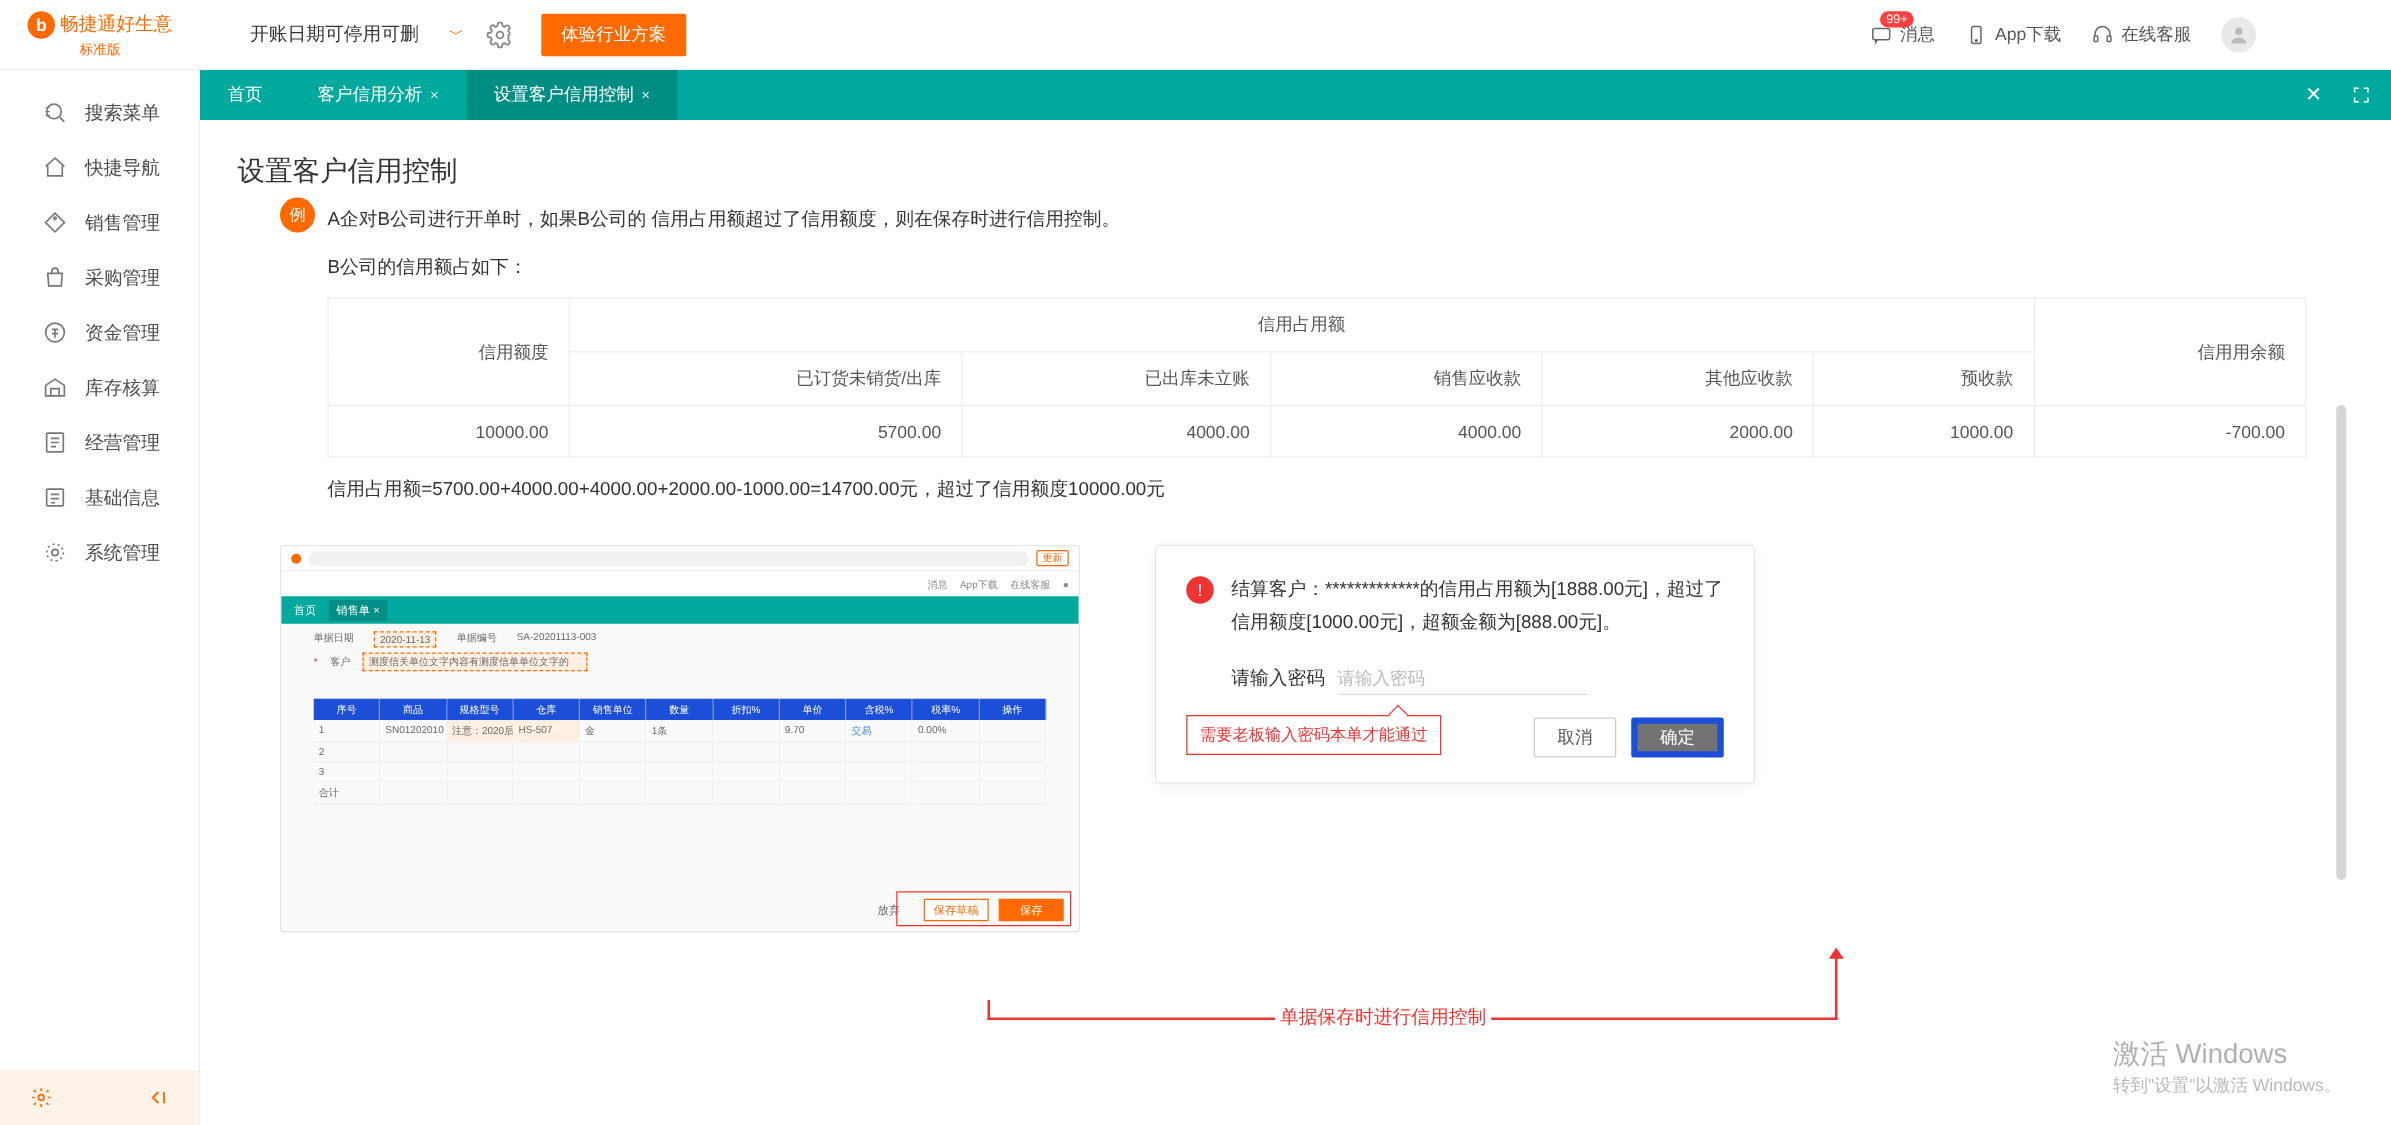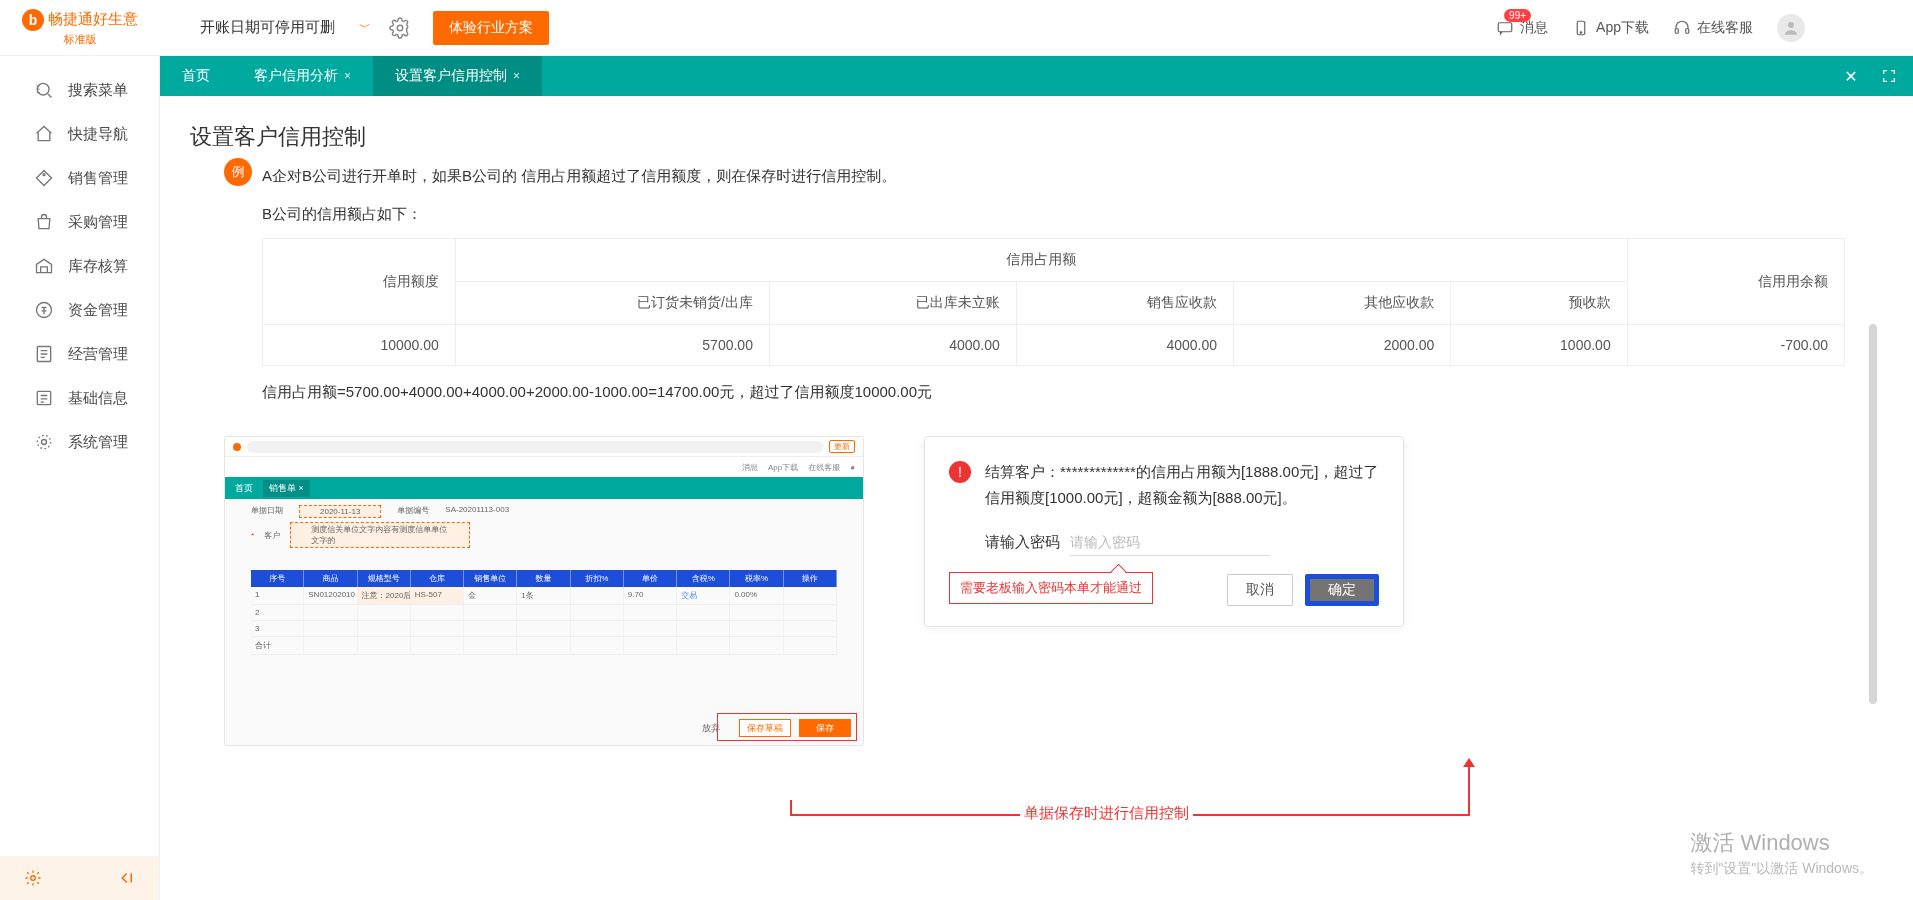--- a/index.html
+++ b/index.html
@@ -54,21 +54,21 @@
 .cred-table th { font-weight:400; background:#fff;}
 .neg { color:#ff3b3b; }
 
 .illus-row { display:flex; gap:60px; margin-top:32px; align-items:flex-start; position:relative;}
 .shot { width:640px; height:310px; border:1px solid #e5e5e5; border-radius:3px; background:#fafafa; position:relative; overflow:hidden;}
 .shot-top { height:20px; background:#fff; border-bottom:1px solid #eee; display:flex; align-items:center; padding:0 8px; gap:6px;}
 .shot-url { flex:1; height:12px; background:#f1f1f1; border-radius:6px;}
 .shot-header { height:20px; background:#fff; display:flex; align-items:center; justify-content:flex-end; gap:10px; padding:0 8px; font-size:8px; color:#888;}
 .shot-tabs { height:22px; background:#00a99e; display:flex; align-items:center; gap:10px; padding:0 10px; font-size:9px; color:#fff;}
 .shot-body { padding:6px 26px; font-size:8px; color:#666; position:relative;}
-.shot-body .hl { background:#fff0e3; border:1px dashed #ff6a00; padding:1px 20px; display:inline-block;}
+.shot-body .hl { background:#fff0e3; border:1px dashed #ff6a00; padding:1px 4px; display:inline-block;}
 .shot-grid-head { display:flex; background:#1d4ed8; color:#fff; font-size:8px; margin-top:6px;text-align:center;}
 .shot-grid-head span { flex:1; padding:3px 4px; border-right:1px solid rgba(255,255,255,.4);}
 .shot-grid-row { display:flex; border-bottom:1px solid #eee; font-size:8px;}
 .shot-grid-row span { flex:1; padding:3px 4px; border-right:1px solid #f2f2f2; white-space:nowrap; overflow:hidden;}
 .shot-save { position:absolute; right:12px; bottom:8px; background:#ff6a00; color:#fff; width:52px; height:18px; font-size:9px; display:flex; align-items:center; justify-content:center;}
 .shot-save-ghost { position:absolute; right:72px; bottom:8px; border:1px solid #ff6a00; color:#ff6a00; width:52px; height:18px; font-size:9px; display:flex; align-items:center; justify-content:center; background:#fff;}
 .shot-save-plain { position:absolute; right:132px; bottom:8px; color:#666; width:40px; height:18px; font-size:9px; display:flex; align-items:center; justify-content:center;}
 .shot-red-wrap { position:absolute; right:6px; bottom:4px; width:140px; height:28px; border:1px solid #e33;}
 
 .dlg { width:480px; border:1px solid #e5e5e5; border-radius:4px; background:#fff; padding:22px 24px 20px 24px; box-shadow:0 2px 10px rgba(0,0,0,.06);}
@@ -184,31 +184,31 @@
     </div>
     <div class="sb-item">
       <svg class="sb-ico" viewBox="0 0 24 24" fill="none" stroke="currentColor" stroke-width="1.6">
           <path d="M5 8h14l-1 12H6z"></path>
           <path d="M9 8V6a3 3 0 0 1 6 0v2"></path>
         </svg>
       <span>采购管理</span>
     </div>
     <div class="sb-item">
       <svg class="sb-ico" viewBox="0 0 24 24" fill="none" stroke="currentColor" stroke-width="1.6">
+          <circle cx="12" cy="12" r="9"></circle>
+          <path d="M9 9h6M12 9v8M9 13h6"></path>
+        </svg>
+      <span>资金管理</span>
+    </div>
+    <div class="sb-item">
+      <svg class="sb-ico" viewBox="0 0 24 24" fill="none" stroke="currentColor" stroke-width="1.6">
           <path d="M3 10 12 4l9 6v10H3z"></path>
           <path d="M8 20v-7h8v7"></path>
         </svg>
       <span>库存核算</span>
-    </div>
-    <div class="sb-item">
-      <svg class="sb-ico" viewBox="0 0 24 24" fill="none" stroke="currentColor" stroke-width="1.6">
-          <circle cx="12" cy="12" r="9"></circle>
-          <path d="M9 9h6M12 9v8M9 13h6"></path>
-        </svg>
-      <span>资金管理</span>
     </div>
     <div class="sb-item">
       <svg class="sb-ico" viewBox="0 0 24 24" fill="none" stroke="currentColor" stroke-width="1.6">
           <rect x="4" y="3" width="16" height="18" rx="1"></rect>
           <path d="M8 8h8M8 12h8M8 16h5"></path>
         </svg>
       <span>经营管理</span>
     </div>
     <div class="sb-item">
       <svg class="sb-ico" viewBox="0 0 24 24" fill="none" stroke="currentColor" stroke-width="1.6">

